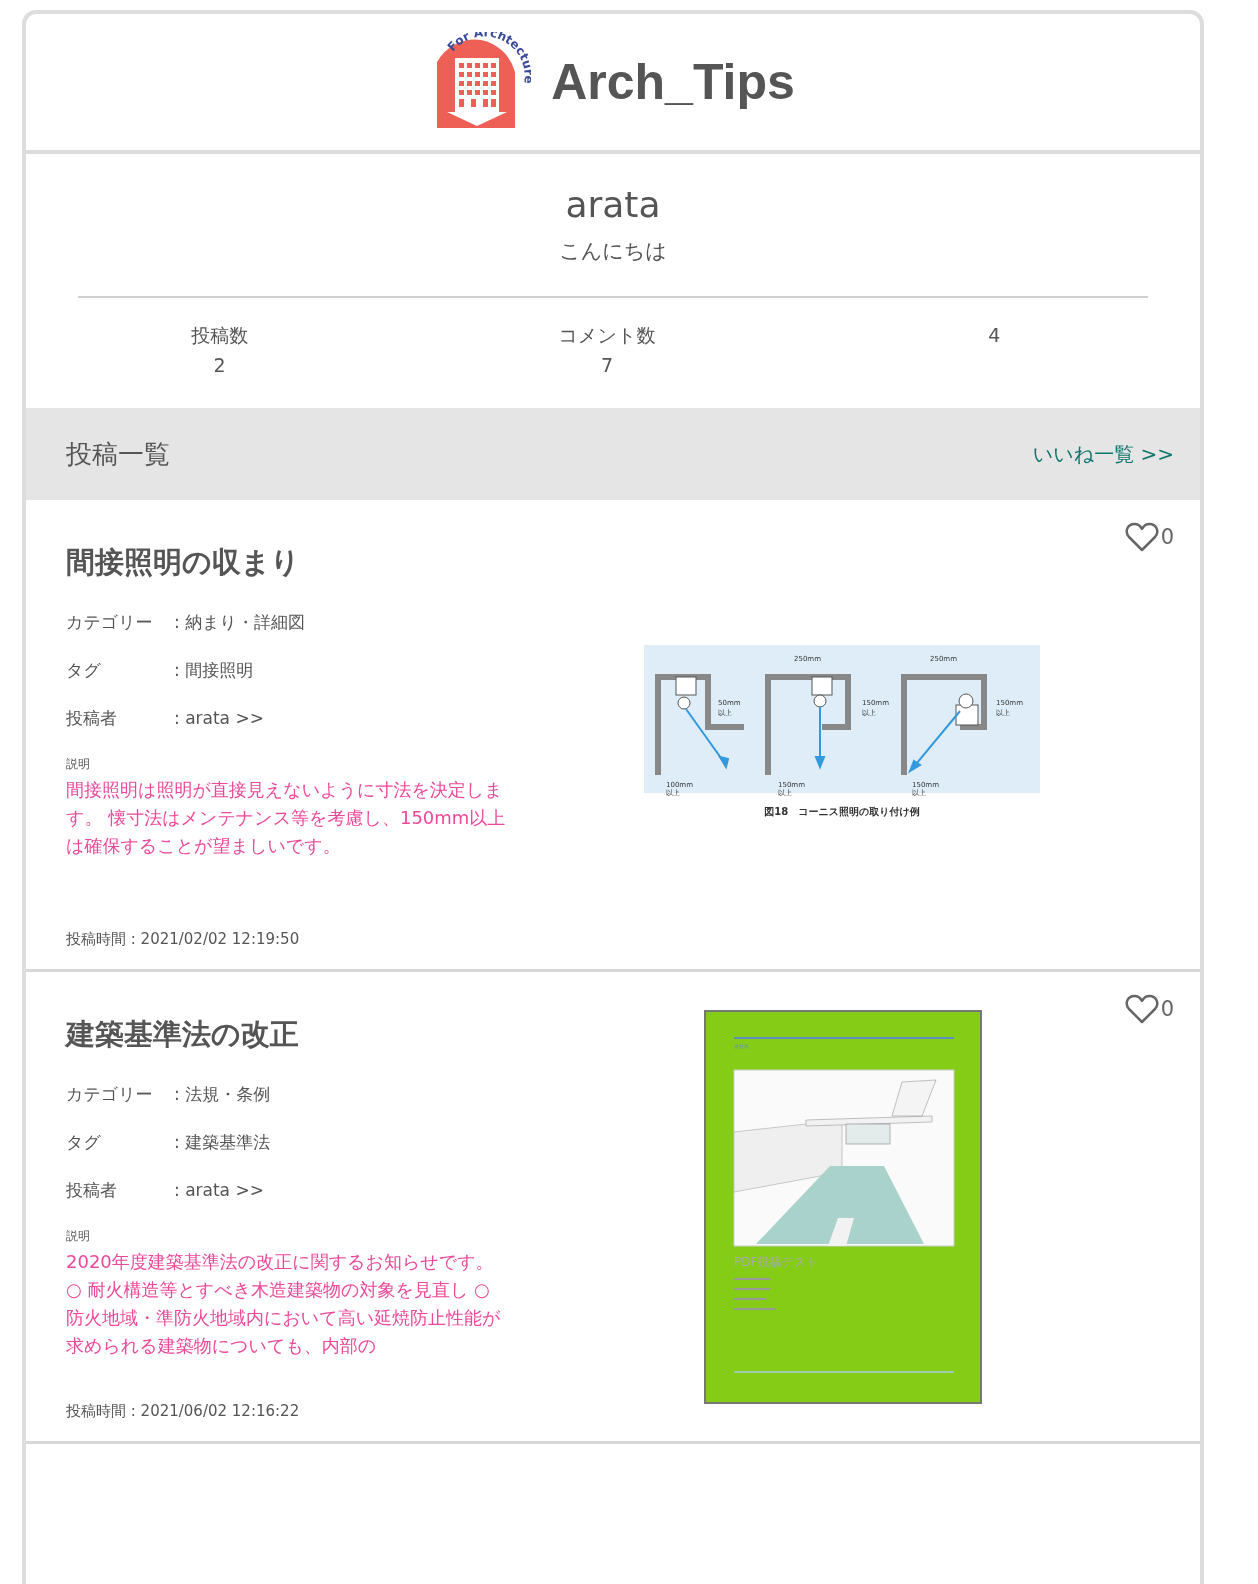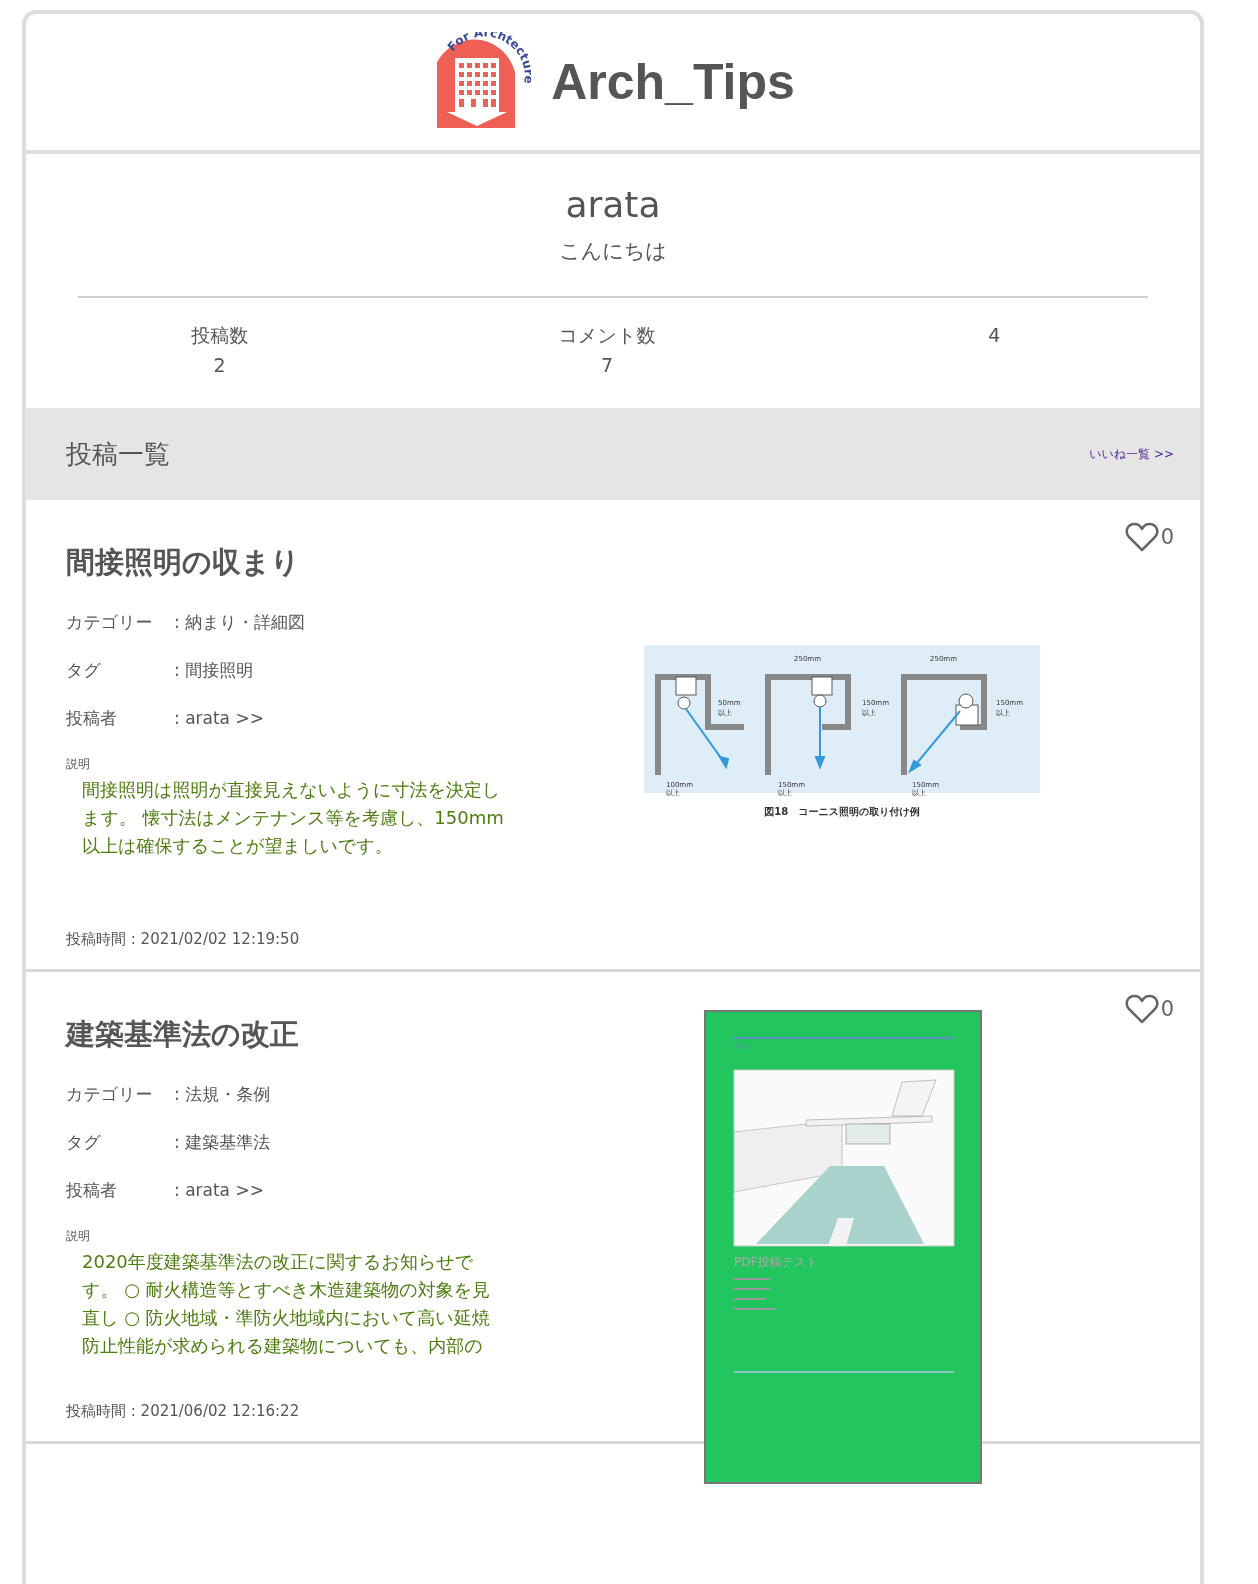--- a/index.html
+++ b/index.html
@@ -12,33 +12,33 @@
     .logo-mark { width: 100px; height: 100px; position: relative; margin-right: 4px; }
     .logo-title { font-family: "Liberation Sans", sans-serif; font-weight: bold; font-size: 50px; color: #555555; letter-spacing: 0px; margin-left: 16px; }
     .profile { text-align: center; padding-top: 26px; }
     .profile-name { font-size: 36px; color: #555; margin: 0; height: 50px; line-height: 50px; }
     .profile-greeting { font-size: 21px; margin-top: 6px; height: 30px; line-height: 30px; color: #555; }
     .divider { margin: 30px 52px 0 52px; border-top: 2px solid #d0d0d0; }
     .stats { display: flex; justify-content: space-between; padding: 22px 12px 0 0; height: 88px; }
     .stat { width: 33.33%; text-align: center; font-size: 19px; line-height: 30px; color: #555; }
     .section-bar { background: #e5e5e5; height: 92px; display: flex; align-items: center; justify-content: space-between; padding: 0 26px 0 40px; }
     .section-title { font-size: 26px; color: #555; }
-    .likes-link { font-size: 12px; color: #4c1d95; cursor: pointer; }
+    .likes-link { font-size: 20px; color: #0f766e; cursor: pointer; }
     .post { position: relative; border-bottom: 3px solid #d8d8d8; height: 472px; box-sizing: border-box; }
     .post-left { position: absolute; left: 40px; top: 40px; width: 440px; }
     .post-title { font-size: 29px; color: #555; margin: 0 0 26px 0; line-height: 44px; }
     .meta-row { font-size: 17px; line-height: 24px; margin-bottom: 24px; display: flex; }
     .meta-label { width: 108px; }
     .desc-label { font-size: 12px; line-height: 24px; margin-top: -2px; }
-    .desc-text { font-size: 18px; line-height: 28px; color: #4d7c0f; margin-left: 16px; }
+    .desc-text { font-size: 18px; line-height: 28px; color: #ec4899; }
     .post-time { position: absolute; left: 40px; bottom: 20px; font-size: 15px; color: #555; }
     .like { position: absolute; right: 26px; top: 22px; display: flex; align-items: center; cursor: pointer; }
     .like-count { font-size: 21px; margin-left: 2px; color: #666; }
     .thumb1 { position: absolute; left: 618px; top: 145px; width: 396px; height: 178px; }
-    .thumb2 { position: absolute; left: 678px; top: 38px; width: 278px; height: 474px; border: 2px solid #777; box-sizing: border-box; background: #22c55e; text-align: center; }
+    .thumb2 { position: absolute; left: 678px; top: 38px; width: 278px; height: 394px; border: 2px solid #777; box-sizing: border-box; background: #84cc16; text-align: center; }
     .rest { height: 140px; }
   </style>
 </head>
 <body>
 
 <div class="frame">
 
   <div class="header">
     <div class="logo">
       <div class="logo-mark">

